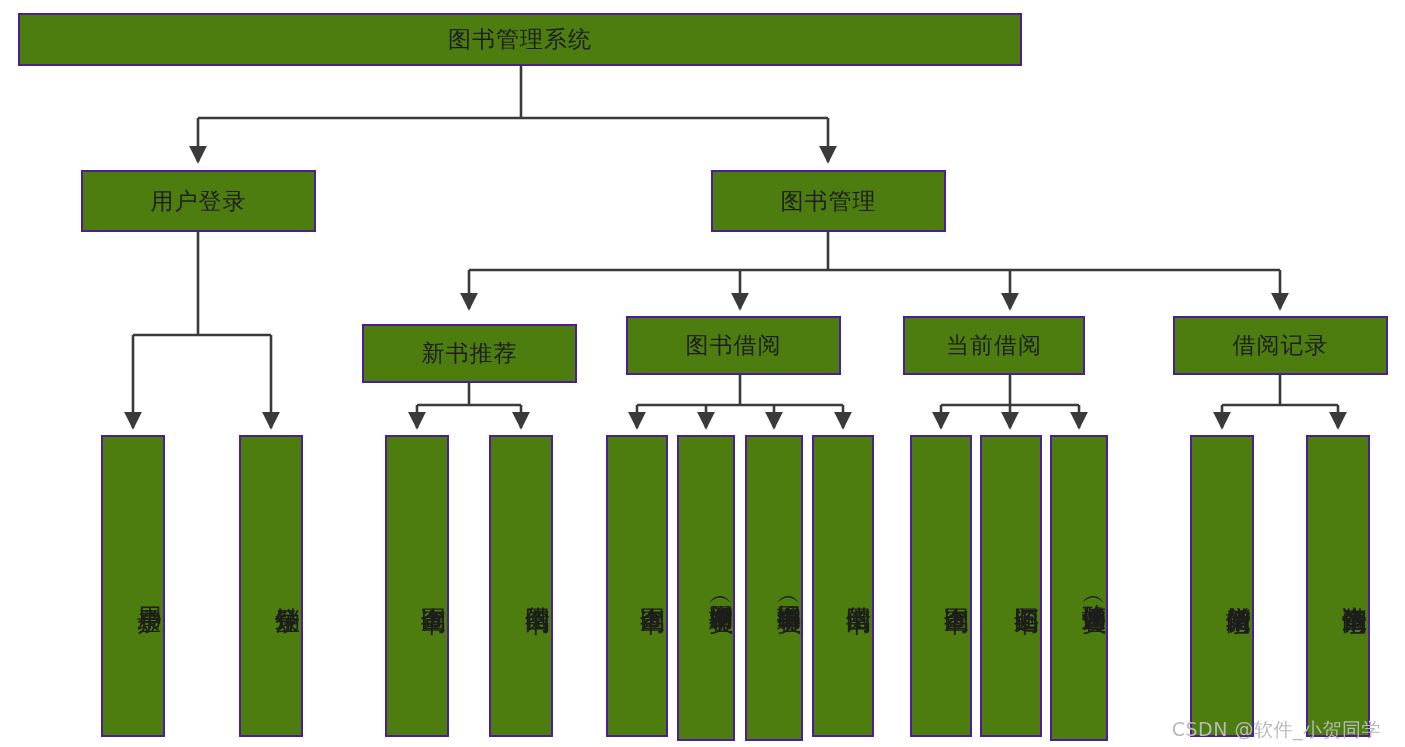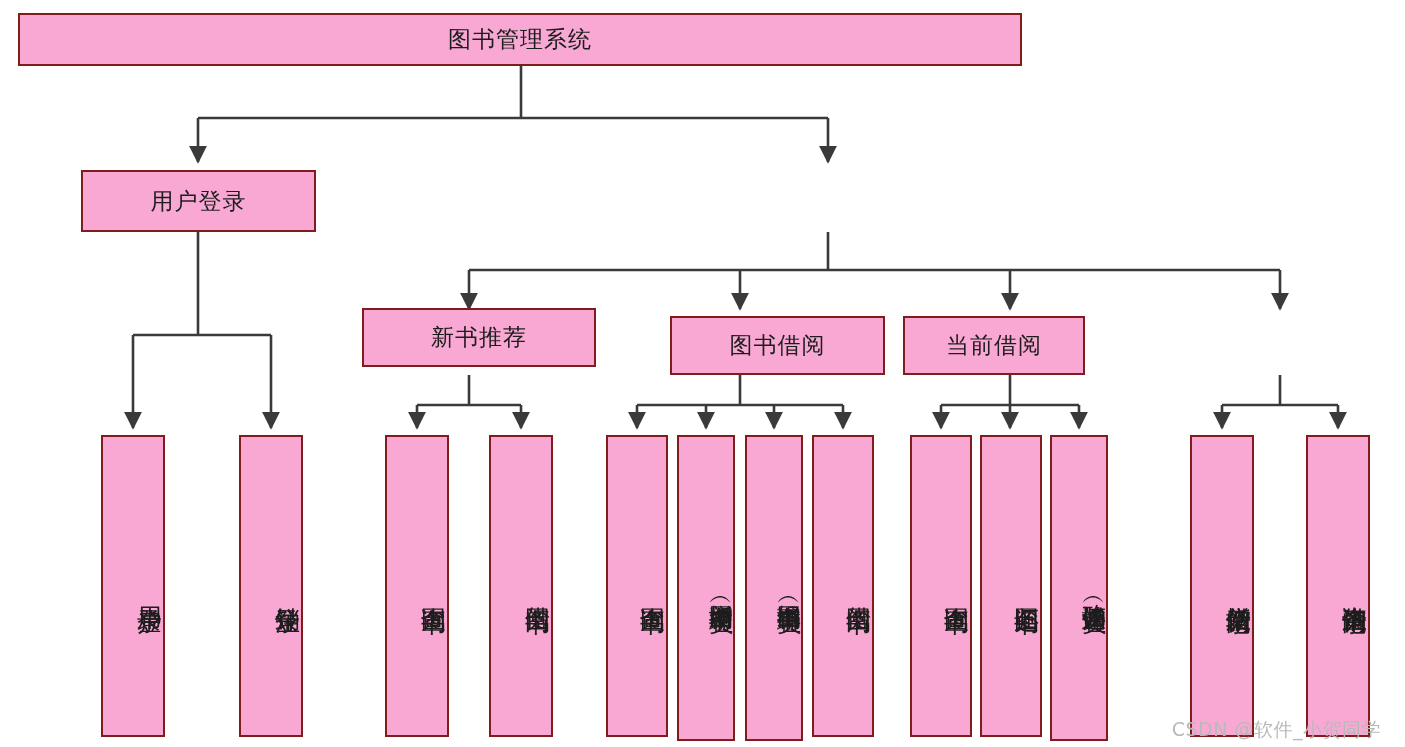--- a/index.html
+++ b/index.html
@@ -23,22 +23,22 @@
   #edges {
     position: absolute;
     left: 0;
     top: 0;
     width: 1405px;
     height: 747px;
   }
   .node {
     position: absolute;
     box-sizing: border-box;
-    background: #f9a8d4;
-    border: 2px solid #7f1d1d;
+    background: #4d7c0f;
+    border: 2px solid #4c1d95;
     display: flex;
     align-items: center;
     justify-content: center;
     color: #1d1d1d;
     z-index: 2;
   }
   .node.horiz {
     font-size: 23px;
     letter-spacing: 1px;
   }
@@ -127,30 +127,36 @@
     </g>
   </svg>
 
   <div class="node horiz" style="left:18px; top:13px; width:1004px; height:53px;">
     <span class="label">图书管理系统</span>
   </div>
 
   <div class="node horiz" style="left:81px; top:170px; width:235px; height:62px;">
     <span class="label">用户登录</span>
   </div>
-
-  <div class="node horiz" style="left:362px; top:308px; width:234px; height:59px;">
+  <div class="node horiz" style="left:711px; top:170px; width:235px; height:62px;">
+    <span class="label">图书管理</span>
+  </div>
+
+  <div class="node horiz" style="left:362px; top:324px; width:215px; height:59px;">
     <span class="label">新书推荐</span>
   </div>
-  <div class="node horiz" style="left:670px; top:316px; width:215px; height:59px;">
+  <div class="node horiz" style="left:626px; top:316px; width:215px; height:59px;">
     <span class="label">图书借阅</span>
   </div>
   <div class="node horiz" style="left:903px; top:316px; width:182px; height:59px;">
     <span class="label">当前借阅</span>
   </div>
+  <div class="node horiz" style="left:1173px; top:316px; width:215px; height:59px;">
+    <span class="label">借阅记录</span>
+  </div>
 
   <div class="node vert" style="left:101px; top:435px; width:64px; height:302px;">
     <span class="label">用户登录</span>
   </div>
   <div class="node vert" style="left:239px; top:435px; width:64px; height:302px;">
     <span class="label">注销登录</span>
   </div>
 
   <div class="node vert" style="left:385px; top:435px; width:64px; height:302px;">
     <span class="label">查询图书</span>

